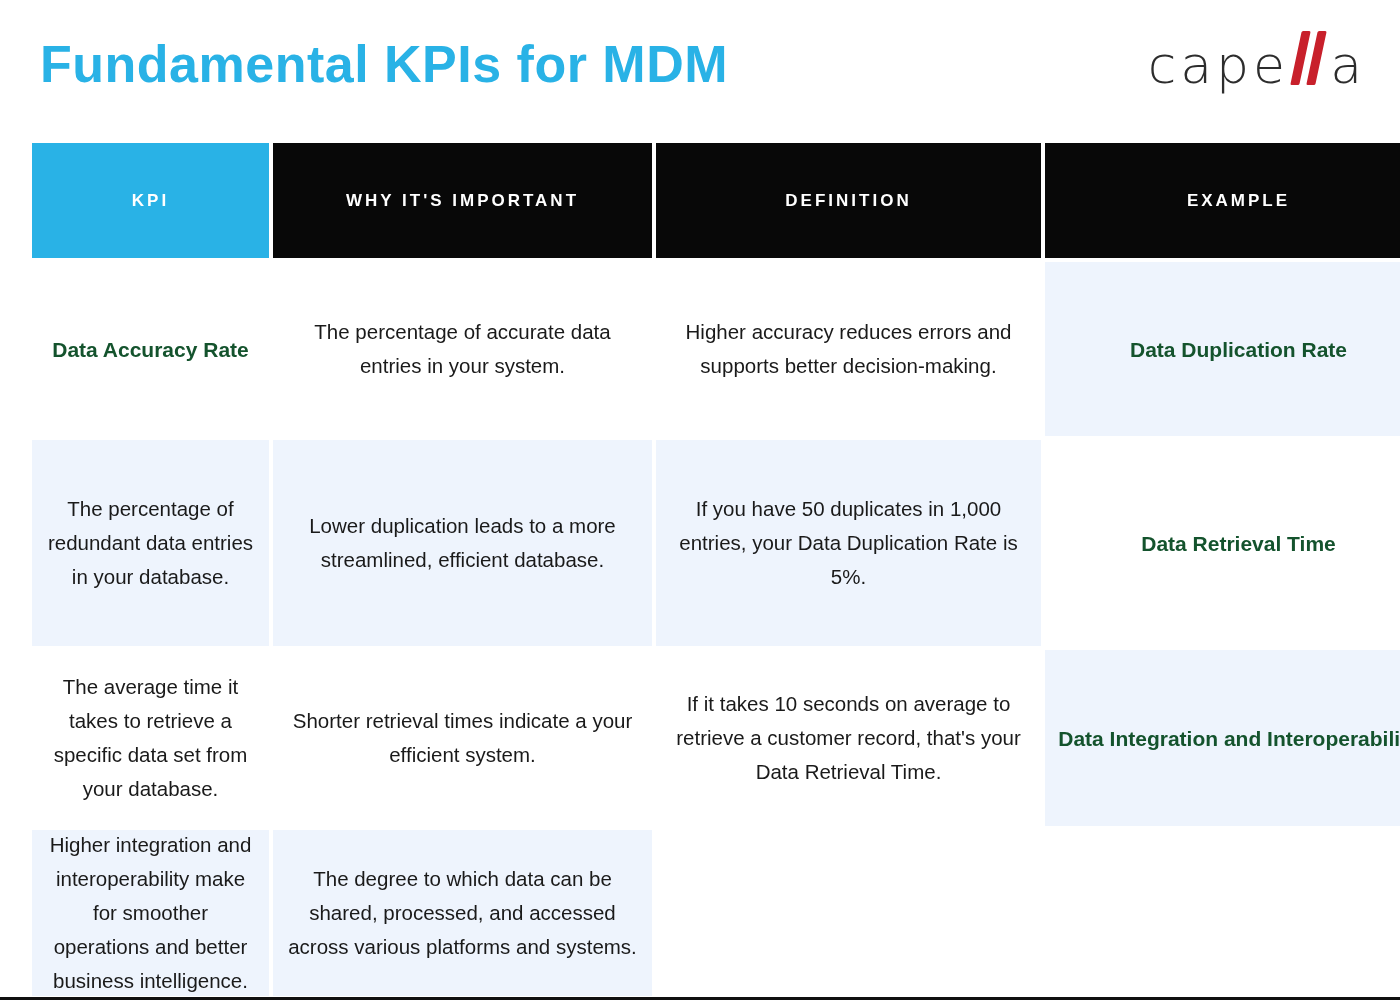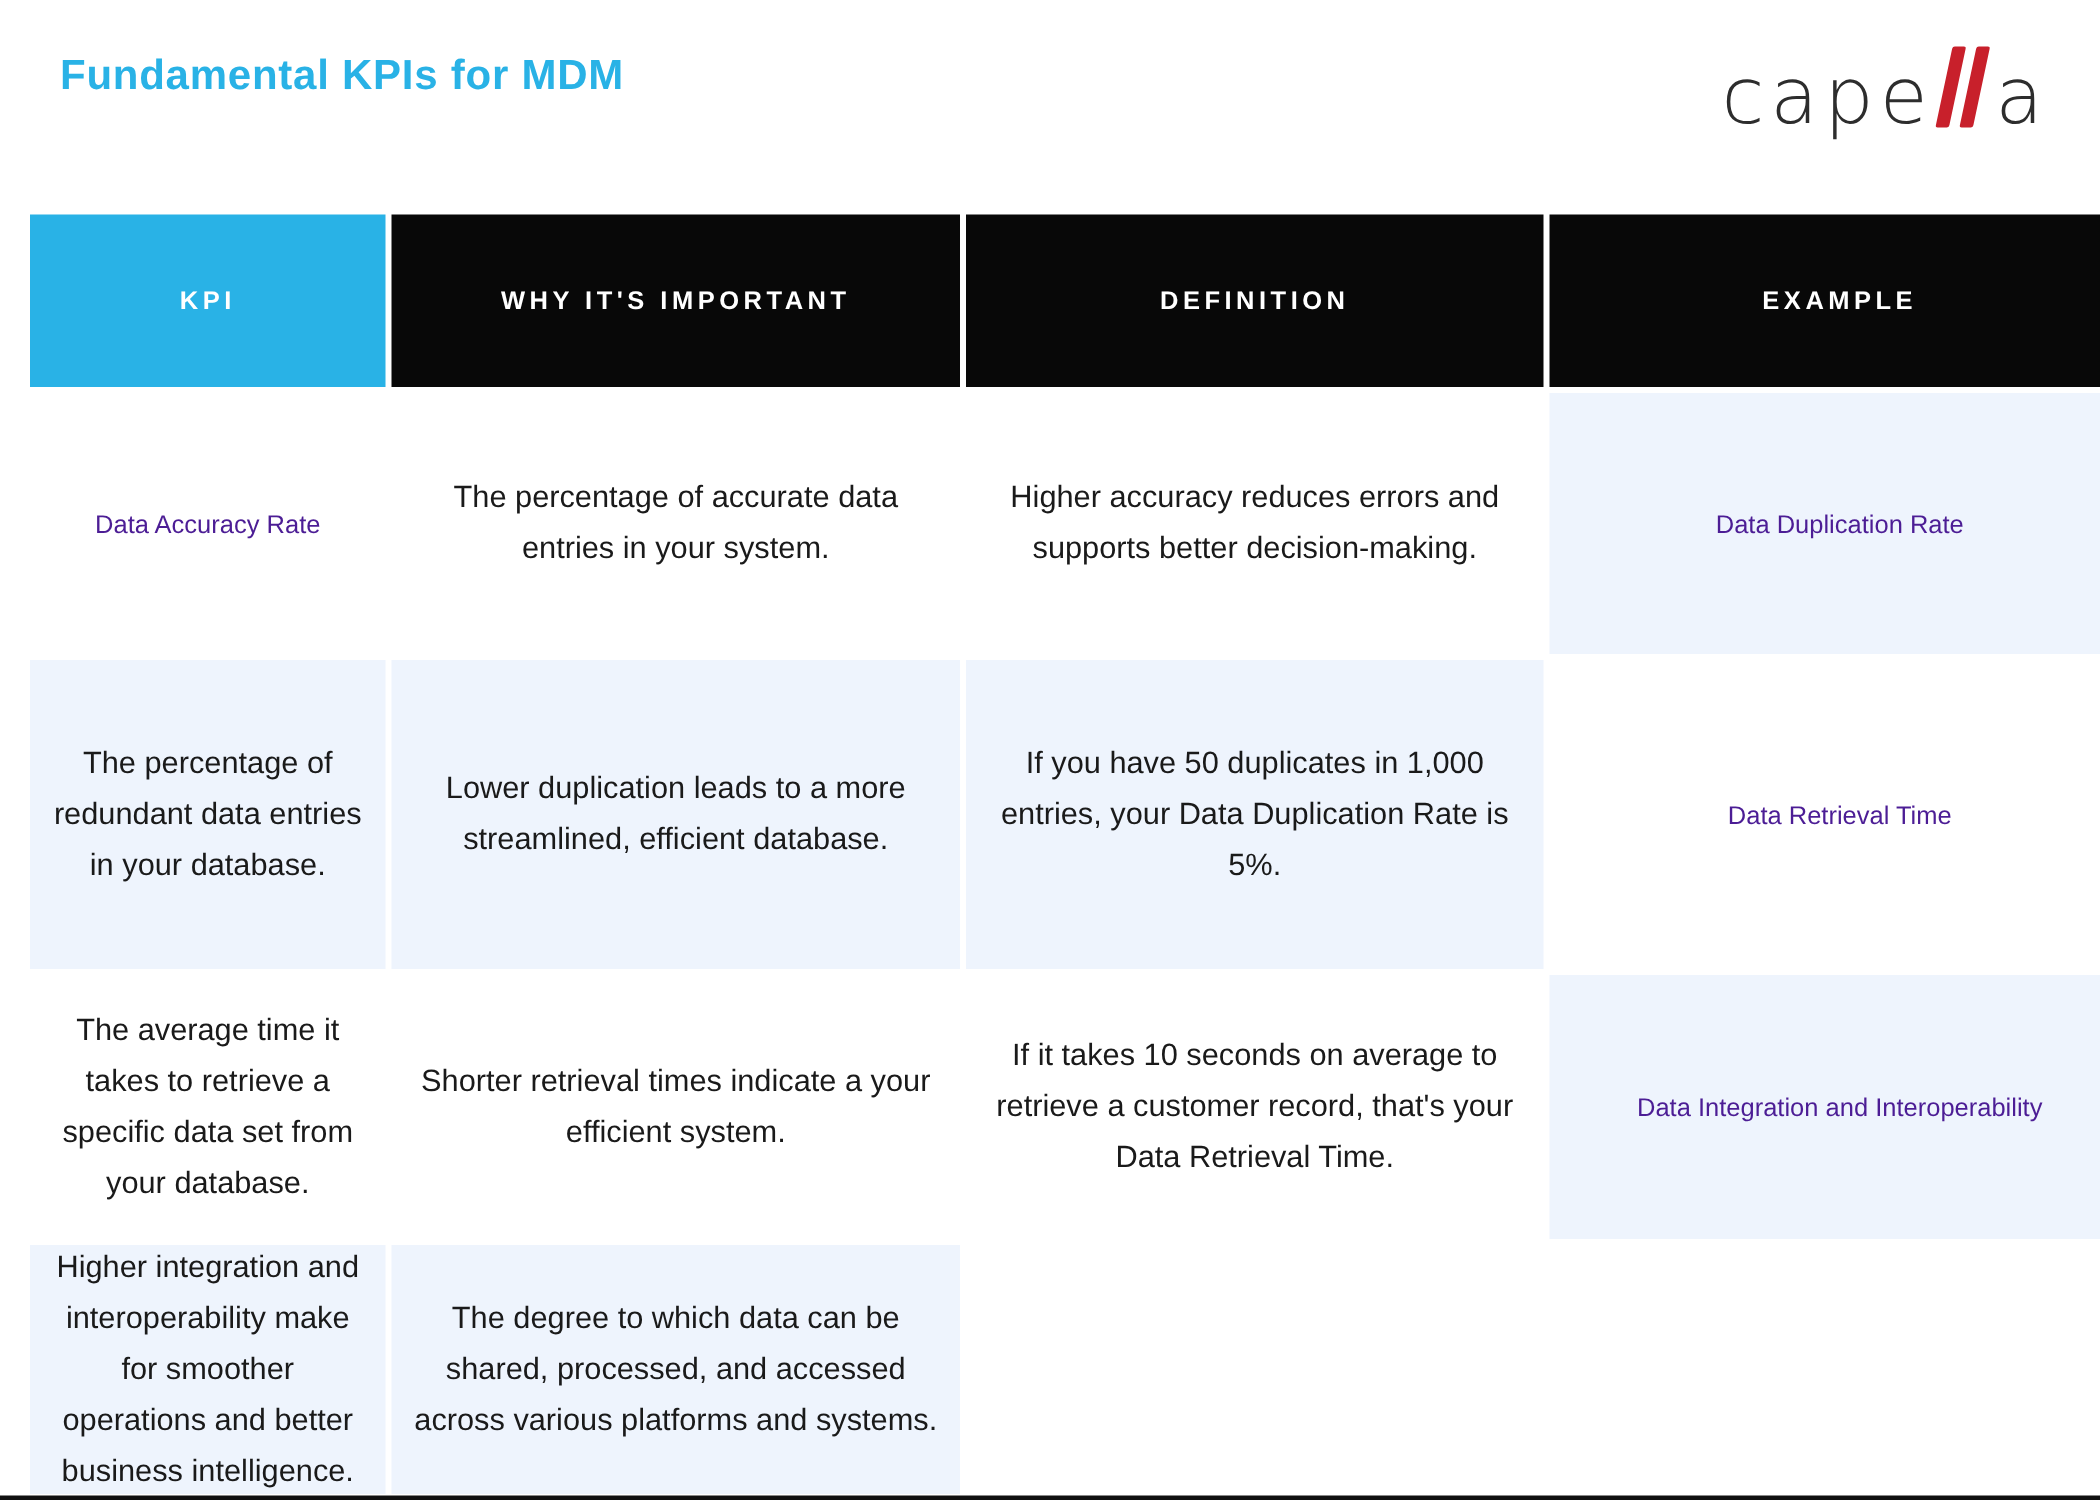--- a/index.html
+++ b/index.html
@@ -8,58 +8,58 @@
     --row-tint:#EEF4FD;
     --logo-red:#C8202B;
   }
   html,body{margin:0;padding:0;}
   body{
     width:1400px;height:1000px;background:#ffffff;position:relative;overflow:hidden;
     font-family:"Liberation Sans", sans-serif;
   }
   .page-title{
     position:absolute;left:40px;top:34px;
-    font-size:28px;font-weight:800;letter-spacing:.5px;
+    font-size:52px;font-weight:800;letter-spacing:.5px;
     color:var(--accent-blue);
   }
   
   .logo{
     position:absolute;right:34px;top:26px;height:72px;
     display:flex;align-items:flex-end;
   }
   .logo-text{
     font-family:"DejaVu Sans", sans-serif;
     font-size:52px;font-weight:200;color:#2d2d2d;
     letter-spacing:4px;line-height:1.25;margin-top:27px;
   }
   .logo-bars{display:flex;gap:7px;margin:0 9px 13px 7px;}
   .logo-bar{
     width:9px;height:54px;background:var(--logo-red);
     transform:skewX(-12deg);border-radius:1.5px;
   }
   
   .kpi-table{
-    position:absolute;left:4px;top:143px;width:1284px;
+    position:absolute;left:16px;top:143px;width:1284px;
     display:grid;
     grid-template-columns:237px 379px 385px 387px;
     grid-template-rows:115px 174px 206px 176px 166px;
     gap:4px;background:#ffffff;padding-left:16px;
   }
   .cell{
     display:flex;align-items:center;justify-content:center;
     text-align:center;box-sizing:border-box;padding:0 14px;
   }
   .header-cell{
     background:var(--header-black);color:#ffffff;
     font-size:17px;font-weight:700;letter-spacing:3px;
     text-transform:uppercase;
   }
   .header-cell.kpi-header{background:var(--accent-blue);}
   .body-cell{font-size:20.5px;line-height:34px;color:#1a1a1a;}
-  .kpi-cell{font-weight:400;font-size:17px;line-height:35px;color:#4c1d95;padding:0 8px;}
+  .kpi-cell{font-weight:700;font-size:21px;line-height:35px;color:#14532d;padding:0 8px;}
   .tint{background:var(--row-tint);}
   .bottom-border{
     position:absolute;left:0;bottom:0;width:1400px;height:3px;
     background:#101010;
   }
 </style>
 </head>
 <body>
 
 <div class="page-title">Fundamental KPIs for MDM</div>

